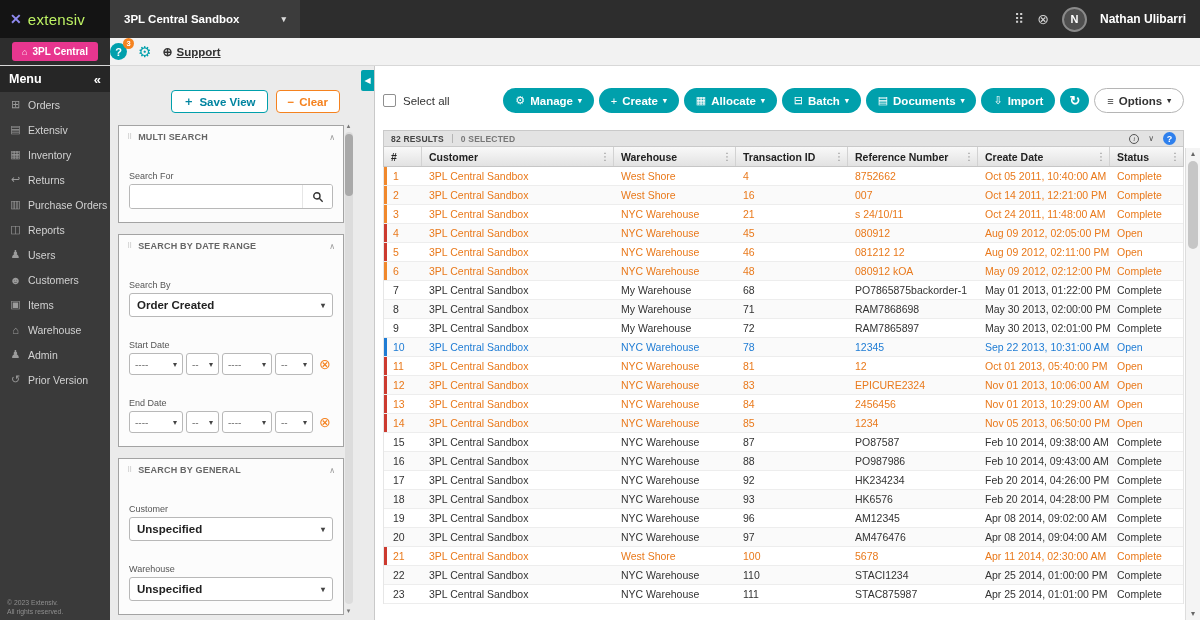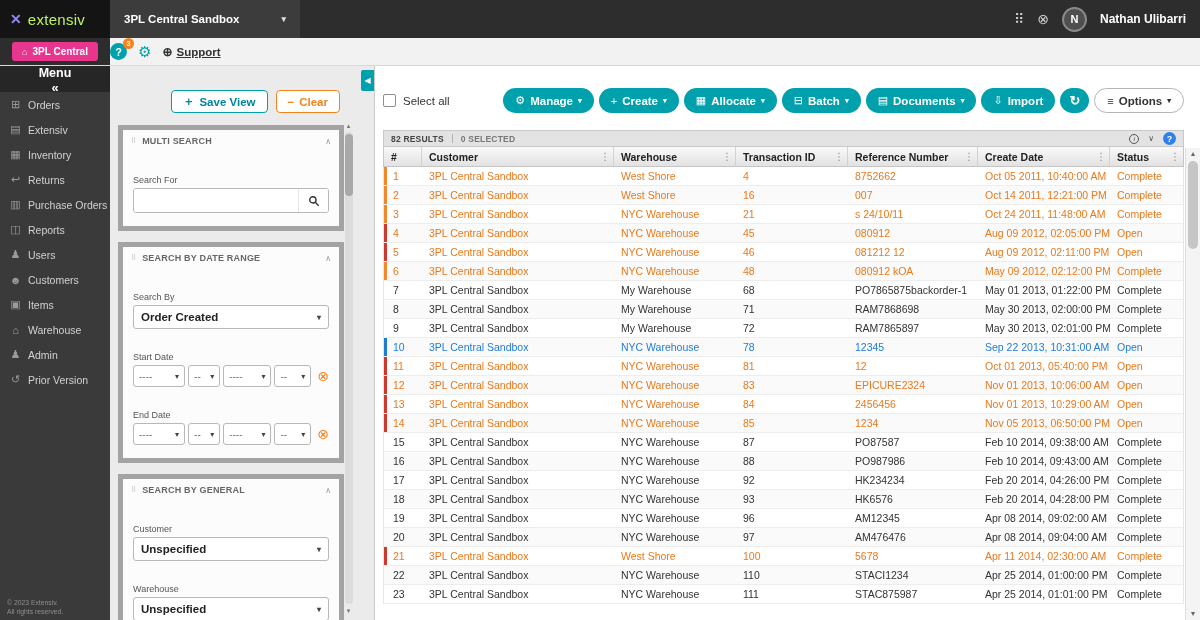--- a/index.html
+++ b/index.html
@@ -42,38 +42,38 @@
   .support{display:flex;align-items:center;gap:4px;font-size:11.5px;color:#333;font-weight:bold;}
   .support .lbl{text-decoration:underline;}
   .globe{font-size:12px;}
 
   
   .main{display:flex;height:554px;}
 
   
   .sidebar{width:110px;background:#3a3a3a;display:flex;flex-direction:column;flex:none;}
   .menu-head{height:26px;background:#262626;color:#fff;display:flex;align-items:center;justify-content:space-between;
-             padding:0 9px;font-size:12.5px;font-weight:bold;flex-direction:column;}
+             padding:0 9px;font-size:12.5px;font-weight:bold;}
   .menu-collapse{font-size:13px;color:#fff;}
   .nav-item{height:25px;display:flex;align-items:center;gap:6px;padding-left:9px;font-size:10.5px;color:#d2d2d2;
             white-space:nowrap;}
   .nav-ico{width:13px;text-align:center;color:#9b9b9b;font-size:11px;}
   .copyright{margin-top:auto;padding:0 4px 4px 7px;font-size:6.8px;color:#8f8f8f;line-height:1.35;}
 
   
   .fpanel{width:265px;background:#ebebeb;border-right:1px solid #c9c9c9;position:relative;flex:none;}
   .collapse-tab{position:absolute;top:4px;right:0;width:13px;height:21px;background:#00A0AC;color:#fff;font-size:8px;
                 display:flex;align-items:center;justify-content:center;border-radius:2px 0 0 2px;}
   .fbtns{display:flex;justify-content:flex-end;gap:8px;padding:24px 34px 12px 0;}
   .btn-outline{height:23px;background:#fff;border:1px solid;border-radius:4px;display:flex;align-items:center;gap:5px;
                padding:0 11px;font-size:11.5px;font-weight:bold;font-family:inherit;}
   .btn-save{border-color:#00A0AC;color:#0084A0;}
   .btn-clear{border-color:#F5821F;color:#F5821F;}
   .cards{padding:0 30px 0 8px;}
-  .card{background:#fcfcfc;border:5px solid #a3a3a3;margin-bottom:11px;}
+  .card{background:#fcfcfc;border:1px solid #a3a3a3;margin-bottom:11px;}
   .card-head{display:flex;align-items:center;gap:6px;padding:6px 8px 4px;}
   .drag{color:#b5b5b5;font-size:7px;}
   .card-title{font-size:9px;font-weight:bold;color:#666;letter-spacing:.2px;}
   .card-collapse{margin-left:auto;color:#999;font-size:8px;}
   .card-body{padding:2px 10px 13px;}
   .flabel{font-size:9px;color:#555;margin:23px 0 3px;}
   .search-wrap{display:flex;height:25px;border:1px solid #b8b8b8;border-radius:3px;background:#fff;overflow:hidden;}
   .search-input{flex:1;border:none;outline:none;padding:0 7px;font-size:11px;font-family:inherit;min-width:0;}
   .search-btn{width:30px;background:#fff;border:none;border-left:1px solid #e6e6e6;display:flex;align-items:center;justify-content:center;}
   .fselect{height:24px;background:#fff;border:1px solid #b8b8b8;border-radius:3px;display:flex;align-items:center;

